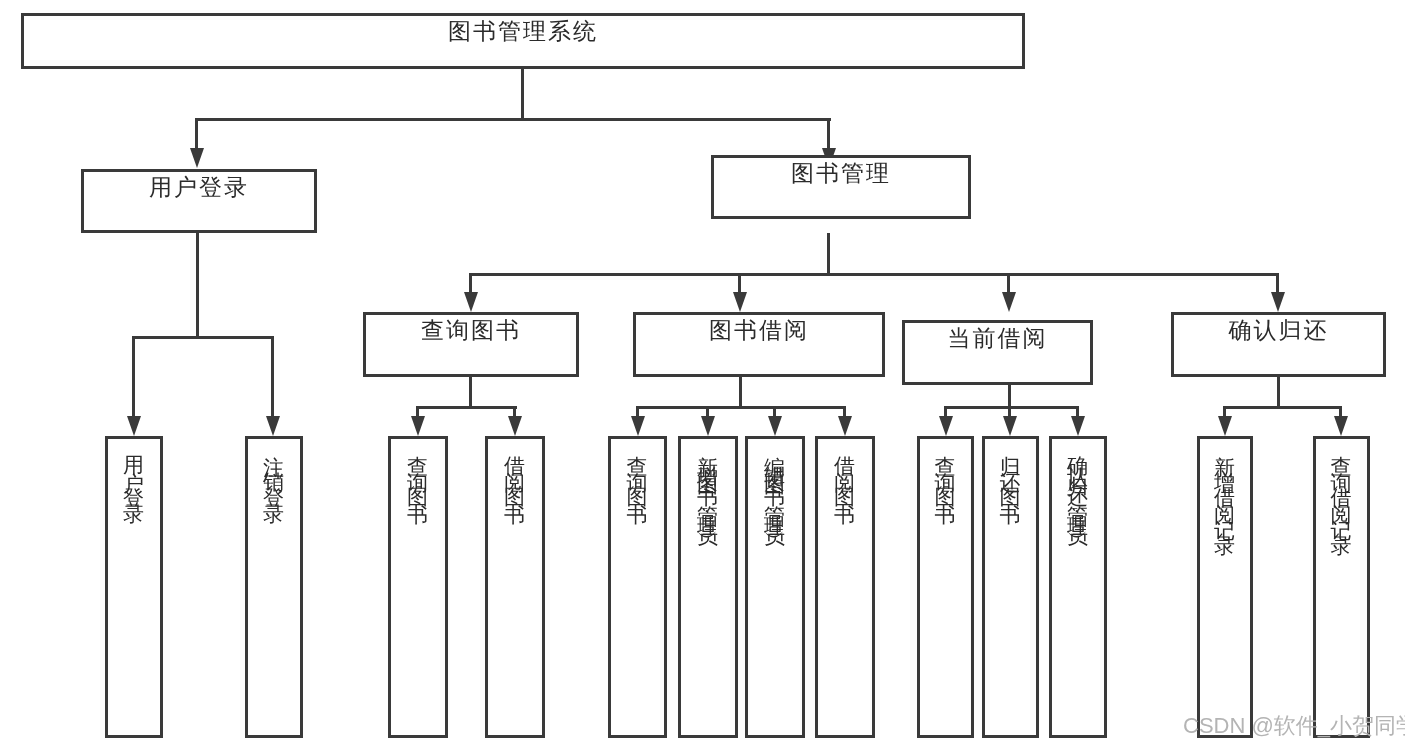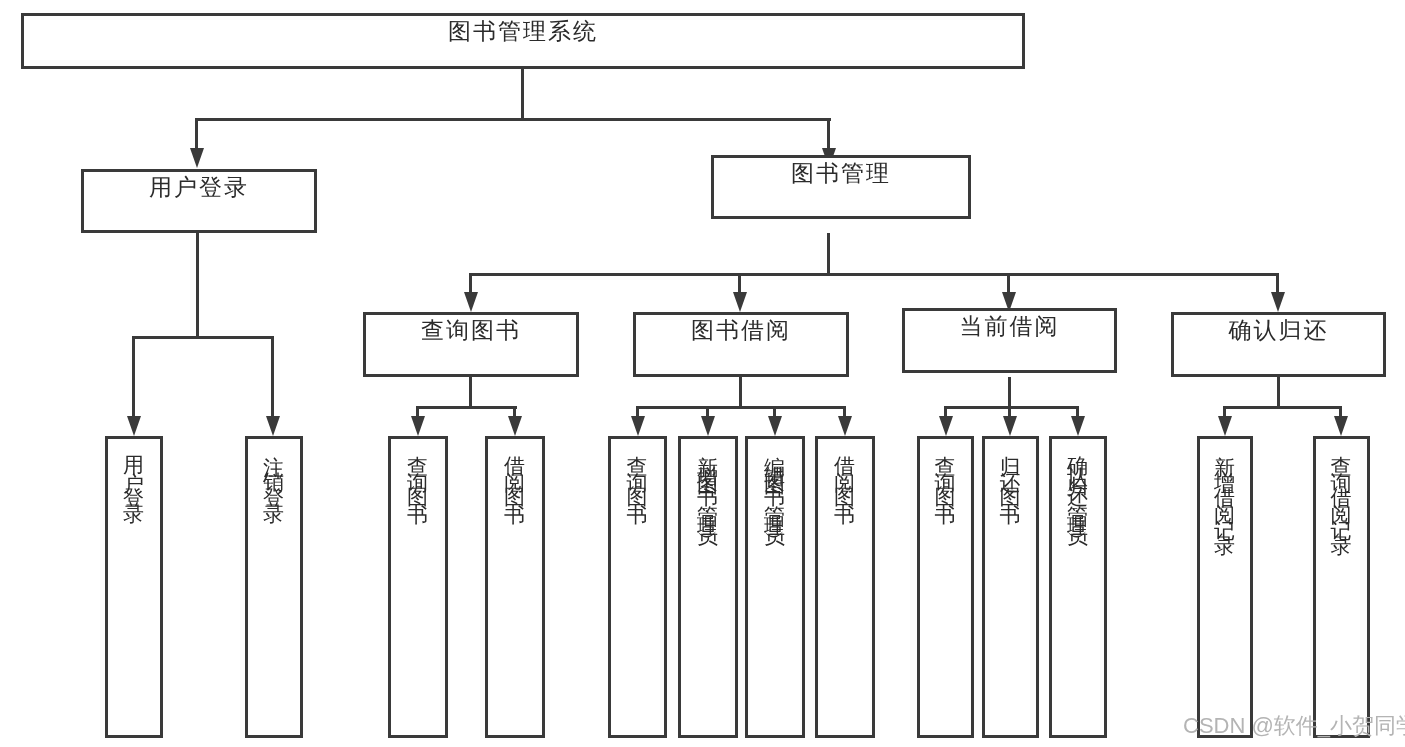--- a/index.html
+++ b/index.html
@@ -94,24 +94,24 @@
   <div class="vl" style="left:738px;top:273px;height:21px"></div>
   <div class="tri" style="left:733px;top:292px"></div>
   <div class="vl" style="left:1007px;top:273px;height:21px"></div>
   <div class="tri" style="left:1002px;top:292px"></div>
   <div class="vl" style="left:1276px;top:273px;height:21px"></div>
   <div class="tri" style="left:1271px;top:292px"></div>
 
   <div class="box h" style="left:363px;top:312px;width:216px;height:65px">
     <span>查询图书</span>
   </div>
-  <div class="box h" style="left:633px;top:312px;width:216px;height:65px">
+  <div class="box h" style="left:633px;top:312px;width:252px;height:65px">
     <span>图书借阅</span>
   </div>
-  <div class="box h" style="left:902px;top:308px;width:215px;height:65px">
+  <div class="box h" style="left:902px;top:320px;width:191px;height:65px">
     <span>当前借阅</span>
   </div>
   <div class="box h" style="left:1171px;top:312px;width:215px;height:65px">
     <span>确认归还</span>
   </div>
 
   <div class="vl" style="left:469px;top:377px;height:29px"></div>
   <div class="hl" style="left:418px;top:406px;width:99px"></div>
   <div class="vl" style="left:416px;top:406px;height:12px"></div>
   <div class="tri" style="left:411px;top:416px"></div>

